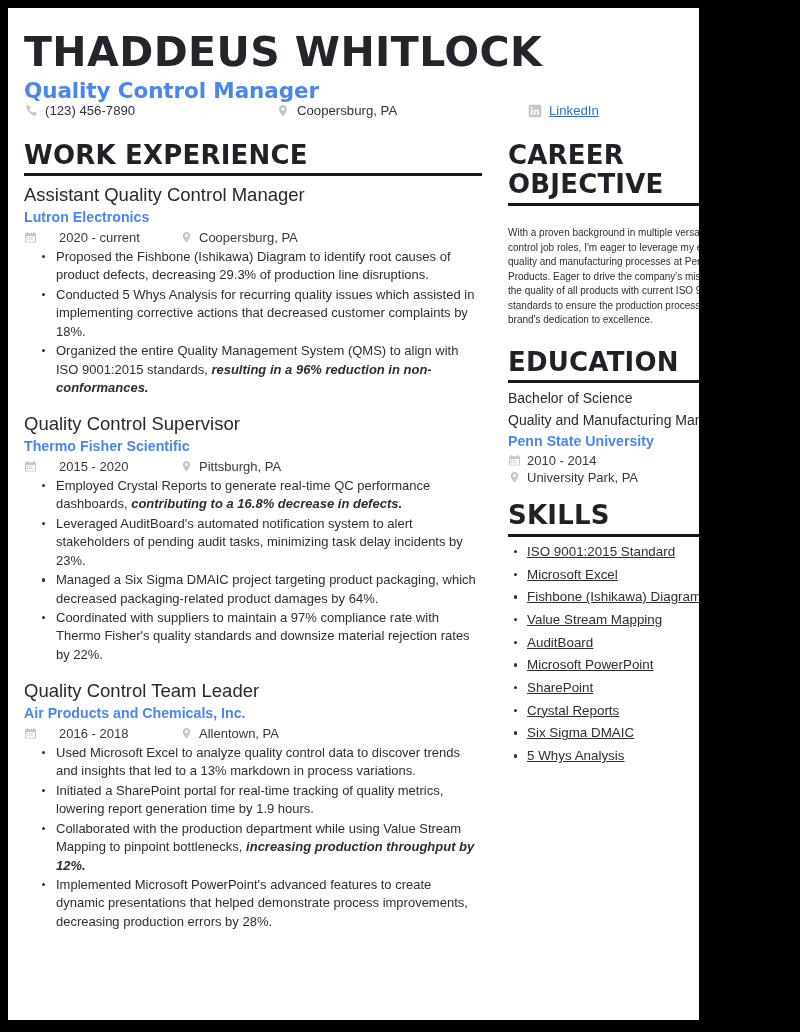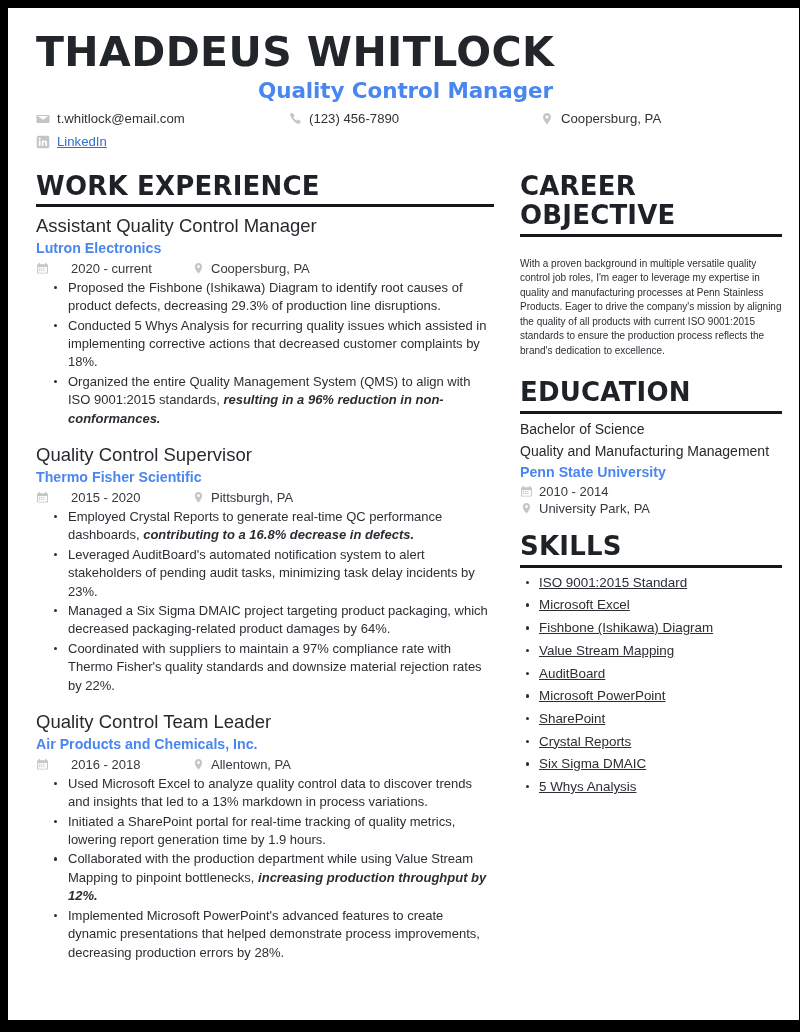--- a/index.html
+++ b/index.html
@@ -11,25 +11,25 @@
     width: 800px;
     height: 1032px;
     background: #000000;
     font-family: "Liberation Sans", sans-serif;
     overflow: hidden;
   }
   .page {
     position: absolute;
     left: 8px;
     top: 8px;
-    width: 791px;
+    width: 691px;
     height: 1012px;
     background: #ffffff;
     box-sizing: border-box;
-    padding: 22px 24px 0 28px;
+    padding: 22px 24px 0 16px;
     overflow: hidden;
   }
 
   
   .header { margin-bottom: 2px; }
   .full-name {
     font-family: "DejaVu Sans", sans-serif;
     font-size: 41px;
     font-weight: 700;
     letter-spacing: 0.4px;
@@ -37,23 +37,22 @@
     line-height: 1.08;
     margin: 0 0 5px 0;
     text-transform: uppercase;
   }
   .job-title {
     font-family: "DejaVu Sans", sans-serif;
     font-size: 21.5px;
     font-weight: 700;
     color: #4a86ef;
     line-height: 1.1;
-    margin: 0 0 8px 0;
+    margin: 0 0 0 0;
     letter-spacing: -0.1px;
-    text-align: center;
   }
   .contact-grid {
     display: grid;
     grid-template-columns: 252px 252px auto;
     row-gap: 7px;
     font-size: 13.2px;
     color: #2f3337;
   }
   .contact-item {
     display: flex;
@@ -218,28 +217,20 @@
 <body>
 
 <div class="page">
 
   <div class="header">
     <h1 class="full-name">THADDEUS WHITLOCK</h1>
     <div class="job-title">Quality Control Manager</div>
 
     <div class="contact-grid">
 
-      <div class="contact-item">
-        <span class="ci-icon">
-          <svg width="14" height="14" viewBox="0 0 16 16" fill="currentColor" aria-hidden="true">
-            <path d="M1.5 3.5h13c.55 0 1 .45 1 1v7c0 .55-.45 1-1 1h-13c-.55 0-1-.45-1-1v-7c0-.55.45-1 1-1zm.6 1.2 5.9 4.1 5.9-4.1H2.1z"></path>
-          </svg>
-        </span>
-        <span>t.whitlock@email.com</span>
-      </div>
 
       <div class="contact-item">
         <span class="ci-icon">
           <svg width="14" height="14" viewBox="0 0 16 16" fill="currentColor" aria-hidden="true">
             <path d="M4.6 1.6c.5-.3 1.1-.1 1.4.4l1.2 2.1c.25.45.12 1-.3 1.3l-.9.65a7.8 7.8 0 0 0 3.95 3.95l.65-.9c.3-.42.85-.55 1.3-.3l2.1 1.2c.5.3.7.9.4 1.4l-1 1.6c-.3.5-.9.7-1.45.5C8.1 12.4 3.6 7.9 2.5 3.05c-.15-.55.05-1.15.55-1.45l1.55-1z"></path>
           </svg>
         </span>
         <span>(123) 456-7890</span>
       </div>
 

